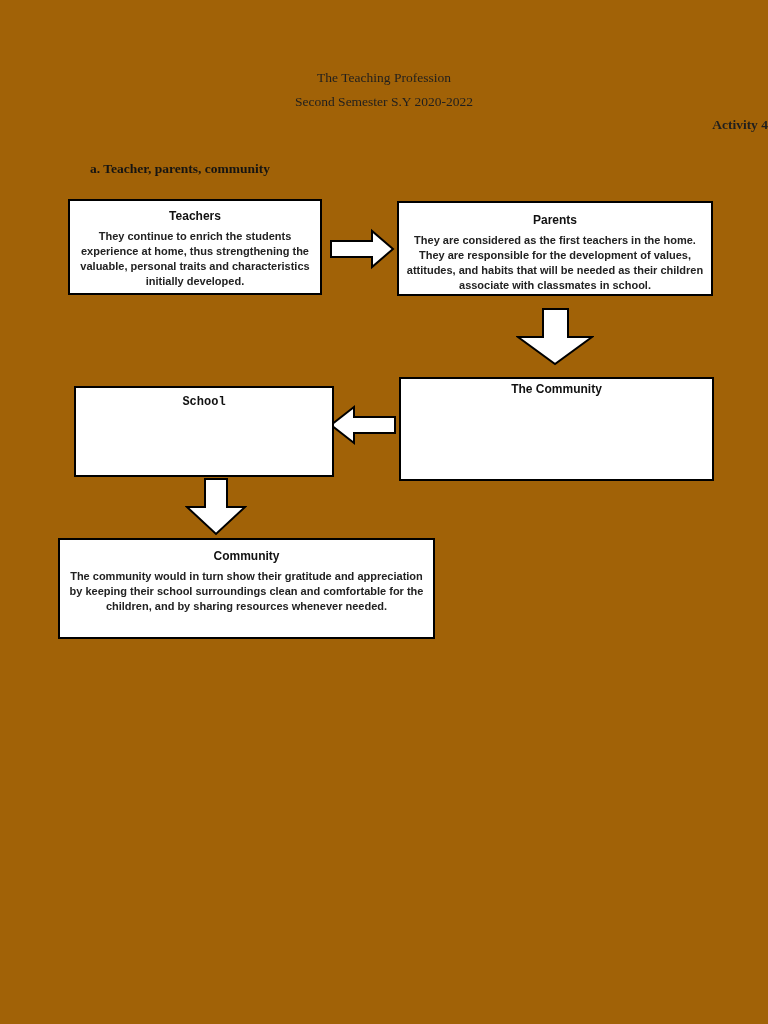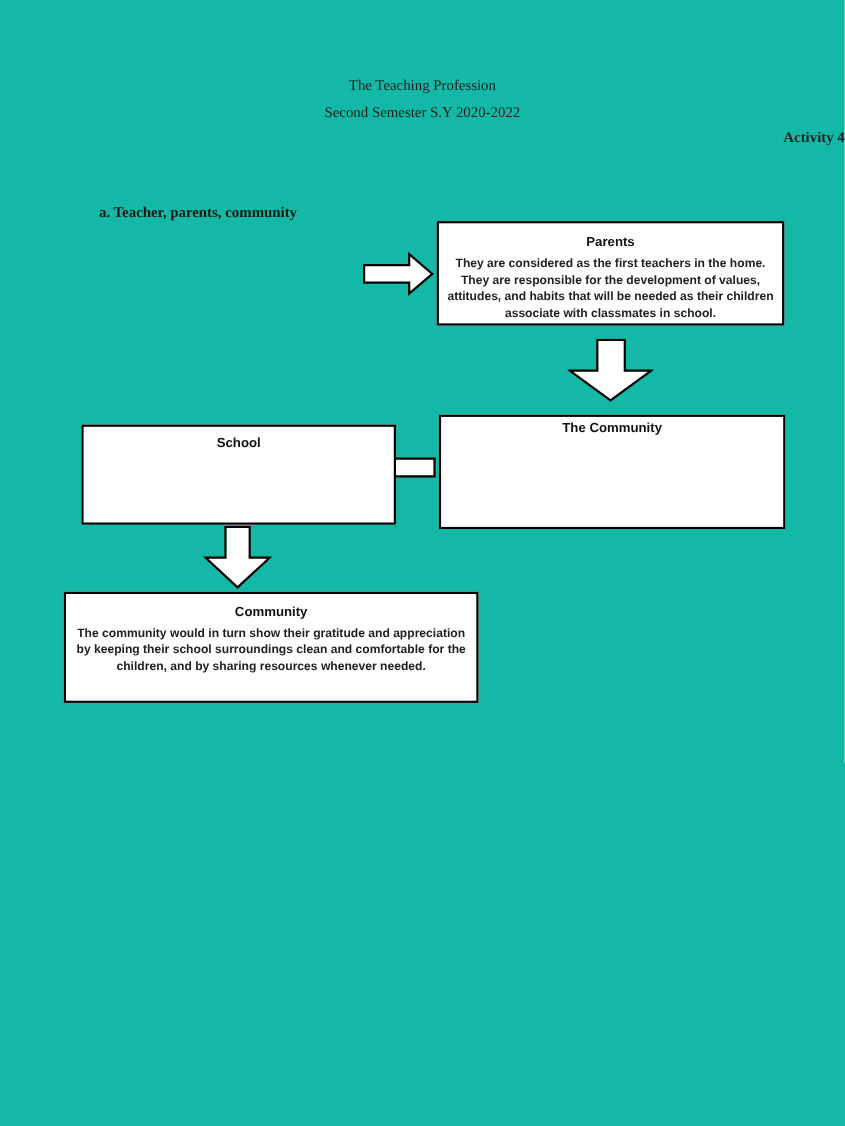--- a/index.html
+++ b/index.html
@@ -1,55 +1,55 @@
 <!DOCTYPE html>
 <html><head>
 <meta charset="utf-8">
 <style>
   * { margin:0; padding:0; box-sizing:border-box; }
   html,body { background:#ffffff; }
   .page {
     position:relative;
     width:768px; height:1024px;
     margin:0 auto;
-    background:#14b8a6;
+    background:#a16207;
     font-family:"Liberation Serif", serif;
     color:#1a1a1a;
     overflow:hidden;
   }
   .doc-header {
     position:absolute; top:71px; left:0; right:0;
     text-align:center;
   }
   .doc-header .h-line { font-size:13.5px; line-height:13.5px; margin-bottom:10px; color:#201f1e; }
   .doc-header .h-bold { font-weight:bold;text-align:right; }
   .section-heading {
     position:absolute; top:161px; left:90px;
-    font-size:13.5px; font-weight:bold; color:#161513;margin-top:24px;
+    font-size:13.5px; font-weight:bold; color:#161513;
   }
   .node {
     position:absolute;
     background:#ffffff;
     border:2px solid #000000;
     display:flex; flex-direction:column; align-items:center;
     font-family:"Liberation Sans", sans-serif;
   }
   .node-title {
     font-weight:bold; font-size:12px; line-height:14px;
     color:#111111; margin-bottom:6px;
   }
   .node-body {
     font-weight:bold; font-size:11px; line-height:15px;
     text-align:center; color:#222222;
     width:100%;
   }
   #node-teachers   { left:68px;  top:199px; width:254px; height:96px;  padding:8px 8px 4px; }
   #node-parents    { left:397px; top:201px; width:316px; height:95px; padding:10px 7px 4px; }
   #node-the-community { left:399px; top:377px; width:315px; height:104px; padding:3px 6px 4px; }
-  #node-school     { left:74px;  top:386px; width:286px; height:91px;  padding:7px 6px 4px; }
+  #node-school     { left:74px;  top:386px; width:260px; height:91px;  padding:7px 6px 4px;font-family:Liberation Mono, monospace; }
   #node-community  { left:58px;  top:538px; width:377px; height:101px; padding:9px 6px 4px; }
   .arrow { position:absolute; }
   #arrow-teachers-to-parents   { left:330px; top:228px; }
   #arrow-parents-to-the-community { left:516px; top:308px; }
   #arrow-the-community-to-school  { left:329px; top:404px; }
   #arrow-school-to-community      { left:185px; top:478px; }
   .arrow svg { display:block; }
 </style>
 </head>
 <body>
@@ -57,20 +57,24 @@
 <div class="page">
 
   <div class="doc-header">
     <div class="h-line">The Teaching Profession</div>
     <div class="h-line">Second Semester S.Y 2020-2022</div>
     <div class="h-line h-bold">Activity 4</div>
   </div>
 
   <div class="section-heading">a. Teacher, parents, community</div>
 
+  <div class="node" id="node-teachers">
+    <div class="node-title">Teachers</div>
+    <div class="node-body">They continue to enrich the students experience at home, thus strengthening the valuable, personal traits and characteristics initially developed.</div>
+  </div>
 
   <div class="arrow" id="arrow-teachers-to-parents">
     <svg width="65" height="42" viewBox="0 0 65 42">
       <polygon points="1,13 42,13 42,3 63,21 42,39 42,29 1,29" fill="#ffffff" stroke="#000000" stroke-width="2" stroke-linejoin="miter"></polygon>
     </svg>
   </div>
 
   <div class="node" id="node-parents">
     <div class="node-title">Parents</div>
     <div class="node-body">They are considered as the first teachers in the home. They are responsible for the development of values, attitudes, and habits that will be needed as their children associate with classmates in school.</div>

